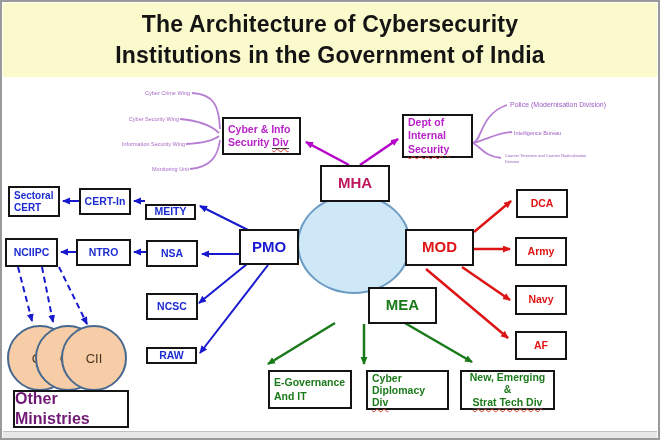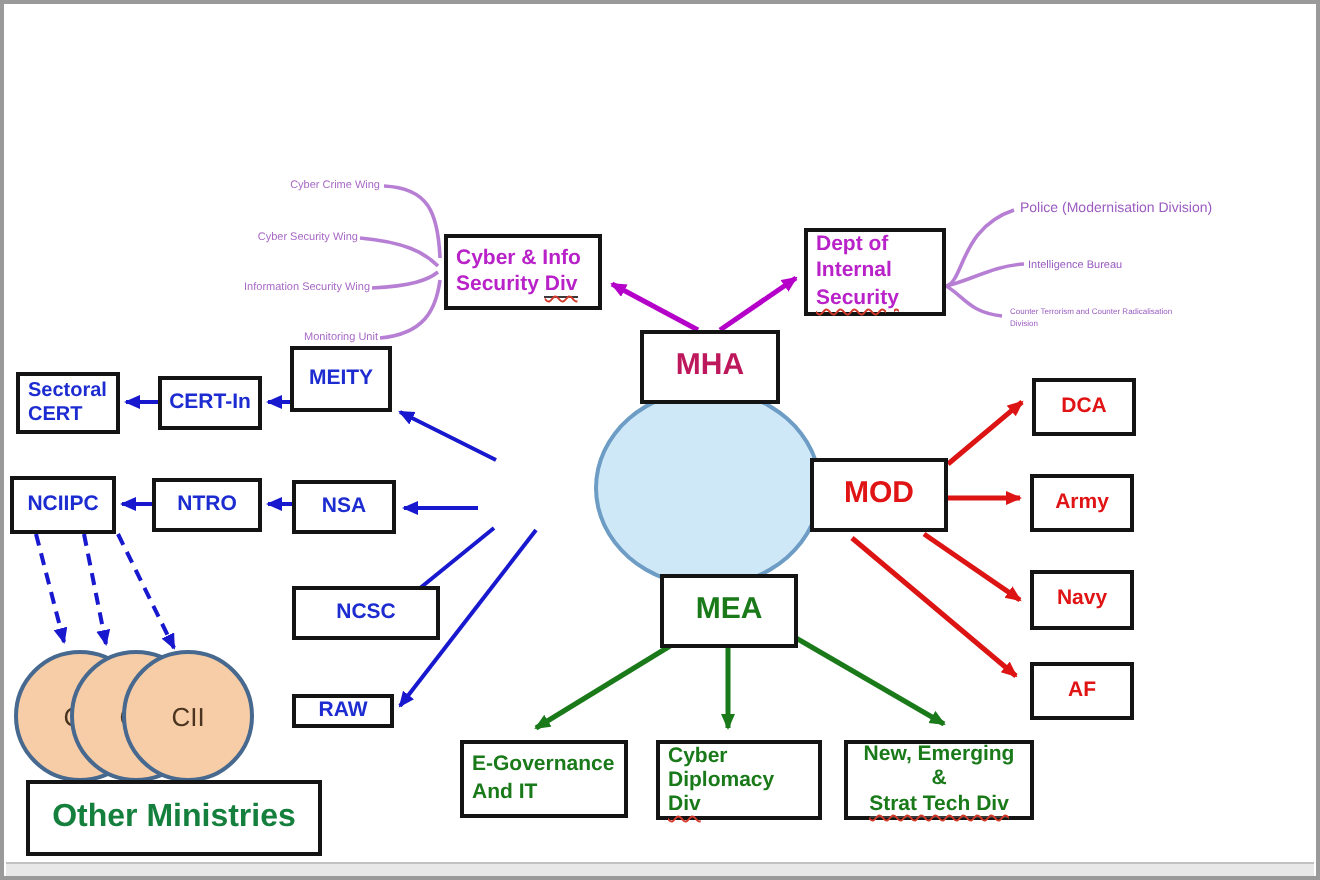--- a/index.html
+++ b/index.html
@@ -18,45 +18,49 @@
   #bottom-strip{left:1px;top:429px;width:654px;height:8px;background:#e8e8e8;border-top:1px solid #c2c2c2;z-index:3;}
   svg.layer{left:0;top:0;z-index:1;}
   .bx{
     position:absolute;box-sizing:border-box;border:2px solid #141414;background:#fff;
     display:flex;flex-direction:column;align-items:center;justify-content:center;
     font-weight:bold;z-index:2;line-height:1.25;
   }
   .bx.left{align-items:flex-start;padding-left:4px;}
   .blue{color:#1c2cd0;}
   .red{color:#e01414;}
-  .green{color:#1a7a1a;}
+  .green{color:#1a7a1a;margin-left:38px;}
   .mag{color:#b822c8;}
   .f15{font-size:15px;}
   .f10{font-size:10.5px;}
   .sq{text-decoration:underline wavy #d43a2a 1px;text-underline-offset:2px;}
   .und{border-bottom:1.5px solid #3a3a3a;}
   #center-circle{
     left:295px;top:192px;width:114px;height:100px;border-radius:50%;
     background:#cfe8f8;border:2px solid #6d9cc4;z-index:0;
   }
   .cii-circle{
     position:absolute;width:66px;height:66px;border-radius:50%;top:323px;
     background:#f6cda6;border:2px solid #47698f;box-sizing:border-box;
     display:flex;align-items:center;justify-content:center;
     color:#4a3420;font-weight:normal;font-size:13px;z-index:1;
   }
-  #other-ministries{left:11px;top:388px;width:148px;height:38px;font-size:16px;color:#15803d;z-index:2;}
+  #other-ministries{left:11px;top:388px;width:116px;height:38px;font-size:16px;color:#701a75;z-index:2;}
   .wing-label{position:absolute;font-size:5.5px;color:#a869c6;text-align:right;z-index:2;}
   .tiny-label{position:absolute;color:#9a5cc0;z-index:2;}
 </style>
 </head>
 <body>
 
 <div id="stage">
 
+  <div id="title-band" class="abs">
+    <div class="title-line">The Architecture of Cybersecurity</div>
+    <div class="title-line">Institutions in the Government of India</div>
+  </div>
 
   <div id="center-circle" class="abs"></div>
 
   <svg class="abs layer" width="660" height="440" viewBox="0 0 660 440">
     <defs>
       <marker id="aM" markerWidth="9" markerHeight="8" refX="7" refY="3.5" orient="auto" markerUnits="userSpaceOnUse">
         <path d="M0,0 L8,3.5 L0,7 Z" fill="#b400c8"></path>
       </marker>
       <marker id="aB" markerWidth="9" markerHeight="8" refX="7" refY="3.5" orient="auto" markerUnits="userSpaceOnUse">
         <path d="M0,0 L8,3.5 L0,7 Z" fill="#1818cf"></path>
@@ -100,20 +104,23 @@
     <path d="M424,267 L506,336" stroke="#dd1414" stroke-width="2.5" fill="none" marker-end="url(#aR)"></path>
 
     <path d="M333,321 L266,362" stroke="#1a7a1a" stroke-width="2.5" fill="none" marker-end="url(#aG)"></path>
     <path d="M362,322 L362,362" stroke="#1a7a1a" stroke-width="2.5" fill="none" marker-end="url(#aG)"></path>
     <path d="M396,317 L470,360" stroke="#1a7a1a" stroke-width="2.5" fill="none" marker-end="url(#aG)"></path>
   </svg>
 
   <div class="bx f15 mag" style="left:318px;top:163px;width:70px;height:37px;color:#be185d;align-items:center;">
     <span>MHA</span>
   </div>
+  <div class="bx f15" style="left:237px;top:227px;width:60px;height:36px;color:#1a1ad2;">
+    <span>PMO</span>
+  </div>
   <div class="bx f15 red" style="left:403px;top:227px;width:69px;height:37px;">
     <span>MOD</span>
   </div>
   <div class="bx f15 green" style="left:328px;top:285px;width:69px;height:37px;">
     <span>MEA</span>
   </div>
 
   <div class="bx f10 mag left" style="left:220px;top:115px;width:79px;height:38px;">
     <div>Cyber &amp; Info</div>
     <div><span>Security</span>&nbsp;<span class="und sq">Div</span></div>
@@ -136,33 +143,33 @@
     <div>Division</div>
   </div>
 
   <div class="bx blue left" style="left:6px;top:184px;width:52px;height:31px;font-size:10px;line-height:1.2;">
     <div>Sectoral</div>
     <div>CERT</div>
   </div>
   <div class="bx f10 blue" style="left:77px;top:186px;width:52px;height:27px;">
     <span>CERT-In</span>
   </div>
-  <div class="bx f10 blue" style="left:143px;top:171px;width:51px;height:33px;">
+  <div class="bx f10 blue" style="left:143px;top:202px;width:51px;height:16px;">
     <span>MEITY</span>
   </div>
   <div class="bx f10 blue" style="left:3px;top:236px;width:53px;height:29px;">
     <span>NCIIPC</span>
   </div>
   <div class="bx f10 blue" style="left:74px;top:237px;width:55px;height:27px;">
     <span>NTRO</span>
   </div>
   <div class="bx f10 blue" style="left:144px;top:238px;width:52px;height:27px;">
     <span>NSA</span>
   </div>
-  <div class="bx f10 blue" style="left:144px;top:291px;width:74px;height:27px;">
+  <div class="bx f10 blue" style="left:144px;top:291px;width:52px;height:27px;">
     <span>NCSC</span>
   </div>
   <div class="bx f10 blue" style="left:144px;top:345px;width:51px;height:17px;">
     <span>RAW</span>
   </div>
 
   <div class="cii-circle" style="left:5px;">
     <span>CII</span>
   </div>
   <div class="cii-circle" style="left:33px;">

